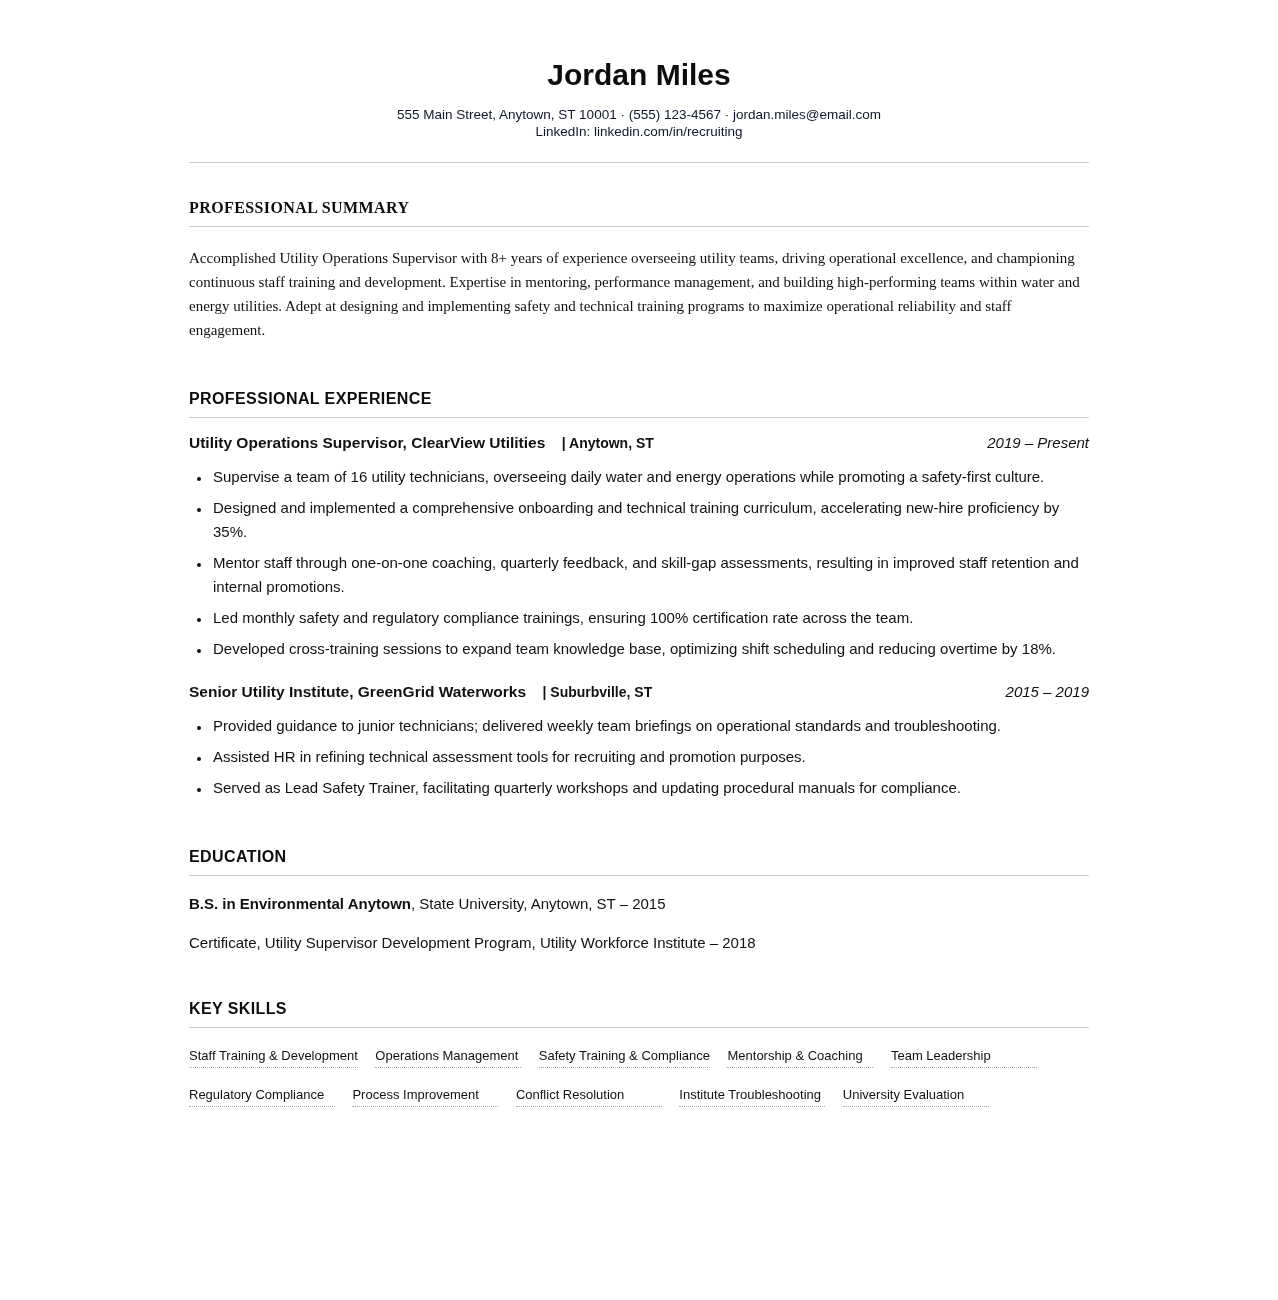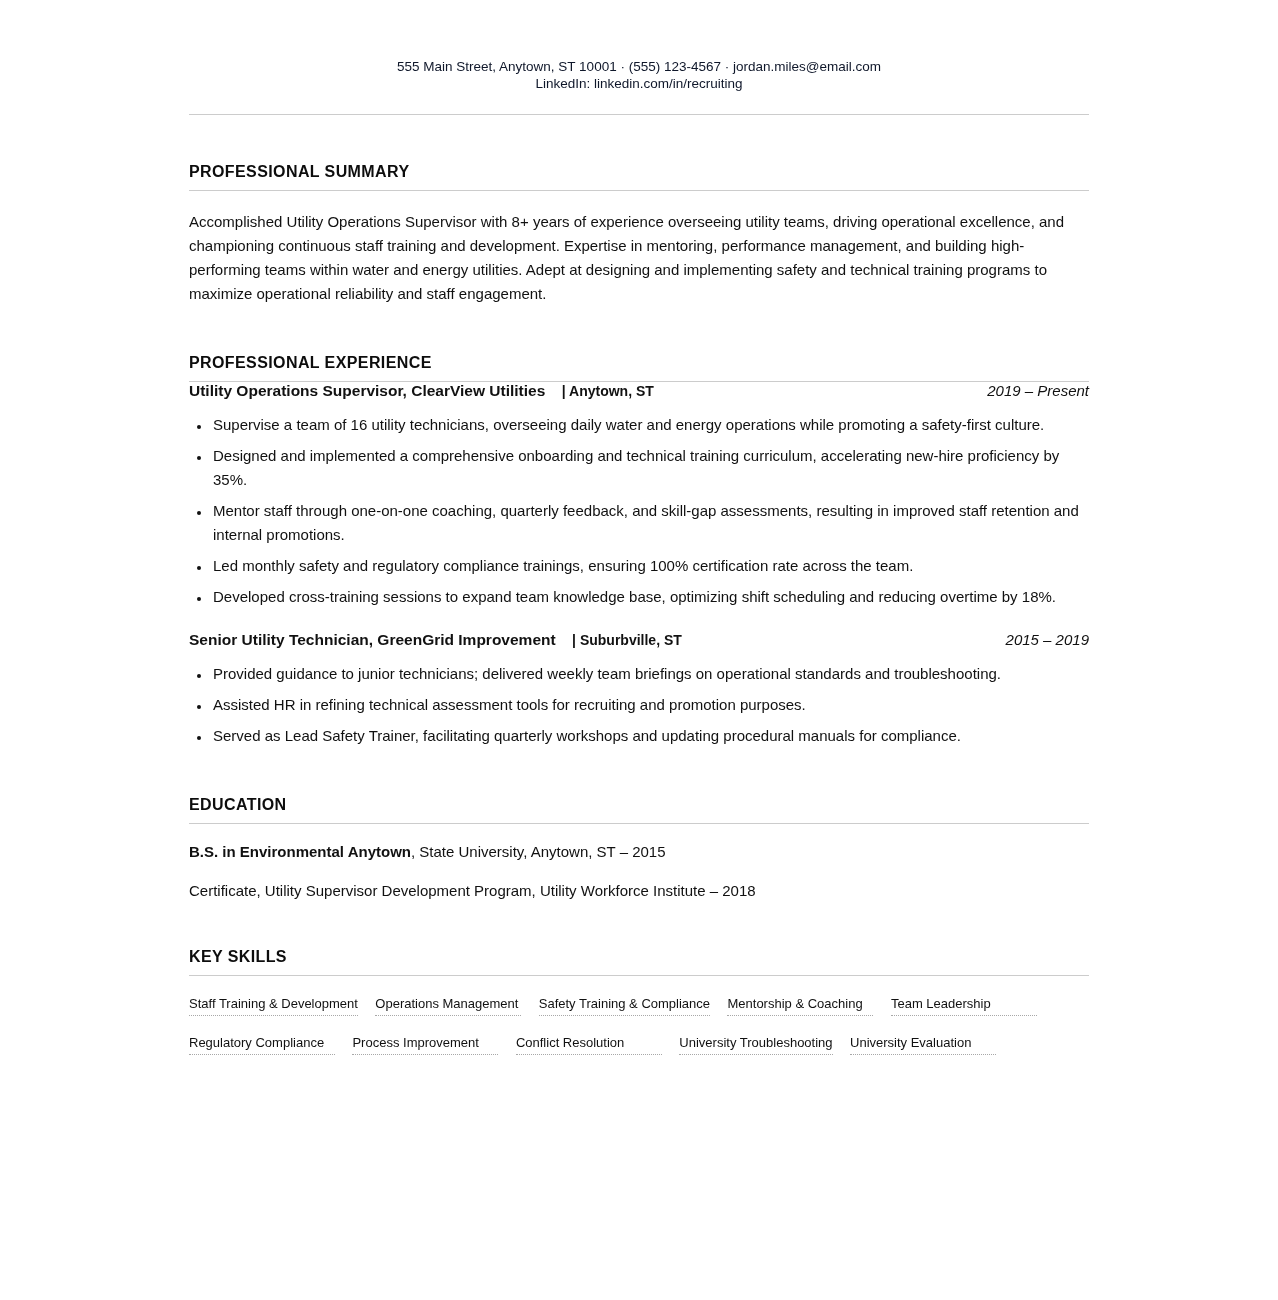--- a/index.html
+++ b/index.html
@@ -37,32 +37,32 @@
   
   section { display: block; }
   .sec-title {
     font-size: 16px;
     font-weight: bold;
     letter-spacing: 0.4px;
     color: #0d0d0d;
     padding-bottom: 9px;
     border-bottom: 1px solid #cccccc;
   }
-  .sec-summary  { margin-top: 48px; }
+  .sec-summary  { margin-top: 36px; font-family: Liberation Serif, serif; }
   .sec-exp      { margin-top: 48px; }
   .sec-edu      { margin-top: 48px; }
   .sec-skills   { margin-top: 46px; }
   
   .summary-text {
     margin-top: 19px;
     font-size: 15px;
     line-height: 24px;
   }
   
-  .job { }
+  .job { margin-top: 16px; }
   .job + .job { margin-top: 22px; }
   .job-head {
     display: flex;
     justify-content: space-between;
     align-items: baseline;
   }
   .job-role {
     font-size: 15.5px;
     font-weight: bold;
   }
@@ -105,20 +105,21 @@
     margin: 0 13px 17px 0;
     border-bottom: 1px dotted #a8a8a8;
   }
 </style>
 </head>
 <body>
 
 <div class="page">
 
   <header class="resume-header">
+    <h1 class="candidate-name">Jordan Miles</h1>
     <p class="contact">555 Main Street, Anytown, ST 10001 · (555) 123-4567 · jordan.miles@email.com</p>
     <p class="contact">LinkedIn: linkedin.com/in/recruiting</p>
   </header>
 
   <hr class="head-rule">
 
   <section class="sec-summary">
     <h2 class="sec-title">PROFESSIONAL SUMMARY</h2>
     <p class="summary-text">Accomplished Utility Operations Supervisor with 8+ years of experience overseeing utility teams, driving operational excellence, and championing continuous staff training and development. Expertise in mentoring, performance management, and building high-performing teams within water and energy utilities. Adept at designing and implementing safety and technical training programs to maximize operational reliability and staff engagement.</p>
   </section>
@@ -139,21 +140,21 @@
         <li>Designed and implemented a comprehensive onboarding and technical training curriculum, accelerating new-hire proficiency by 35%.</li>
         <li>Mentor staff through one-on-one coaching, quarterly feedback, and skill-gap assessments, resulting in improved staff retention and internal promotions.</li>
         <li>Led monthly safety and regulatory compliance trainings, ensuring 100% certification rate across the team.</li>
         <li>Developed cross-training sessions to expand team knowledge base, optimizing shift scheduling and reducing overtime by 18%.</li>
       </ul>
     </div>
 
     <div class="job">
       <div class="job-head">
         <div>
-          <span class="job-role">Senior Utility Technician, GreenGrid Improvement</span>
+          <span class="job-role">Senior Utility Institute, GreenGrid Waterworks</span>
           <span class="job-loc">| Suburbville, ST</span>
         </div>
         <span class="job-dates">2015 – 2019</span>
       </div>
       <ul class="job-bullets">
         <li>Provided guidance to junior technicians; delivered weekly team briefings on operational standards and troubleshooting.</li>
         <li>Assisted HR in refining technical assessment tools for recruiting and promotion purposes.</li>
         <li>Served as Lead Safety Trainer, facilitating quarterly workshops and updating procedural manuals for compliance.</li>
       </ul>
     </div>
@@ -173,18 +174,18 @@
     <h2 class="sec-title">KEY SKILLS</h2>
     <div class="skills-wrap">
       <span class="skill">Staff Training &amp; Development</span>
       <span class="skill">Operations Management</span>
       <span class="skill">Safety Training &amp; Compliance</span>
       <span class="skill">Mentorship &amp; Coaching</span>
       <span class="skill">Team Leadership</span>
       <span class="skill">Regulatory Compliance</span>
       <span class="skill">Process Improvement</span>
       <span class="skill">Conflict Resolution</span>
-      <span class="skill">University Troubleshooting</span>
+      <span class="skill">Institute Troubleshooting</span>
       <span class="skill">University Evaluation</span>
     </div>
   </section>
 
 </div>
 
 </body></html>

